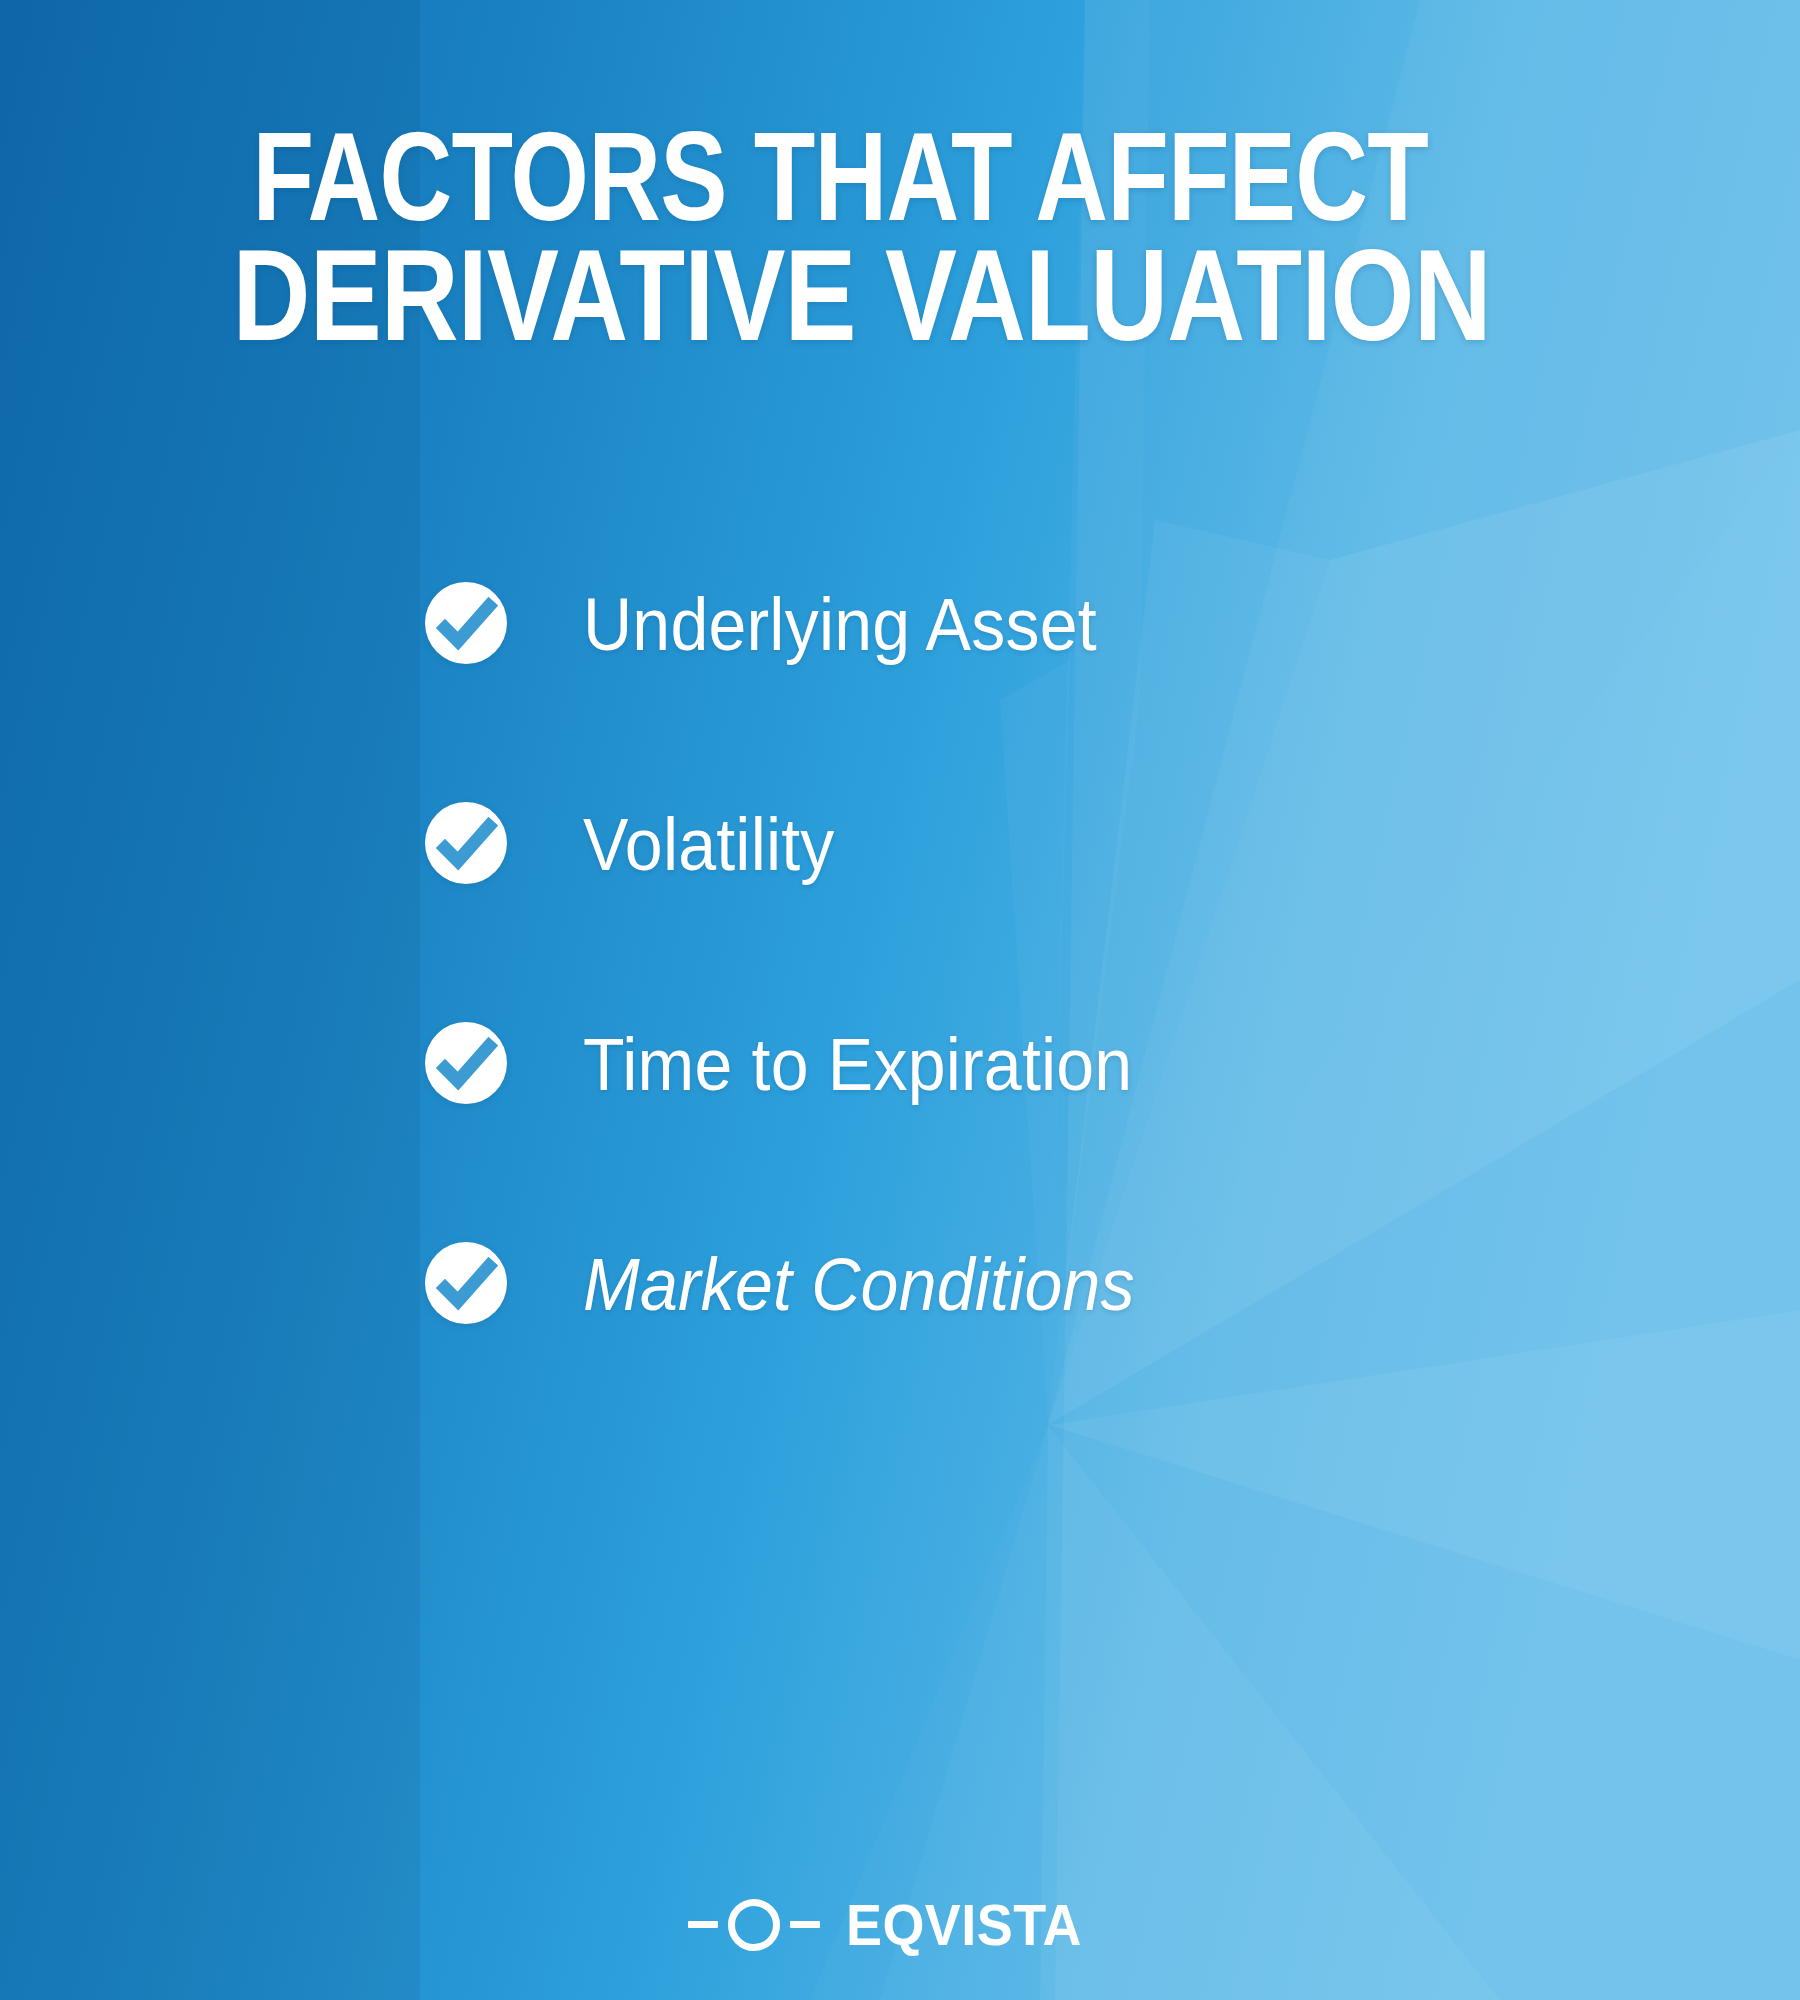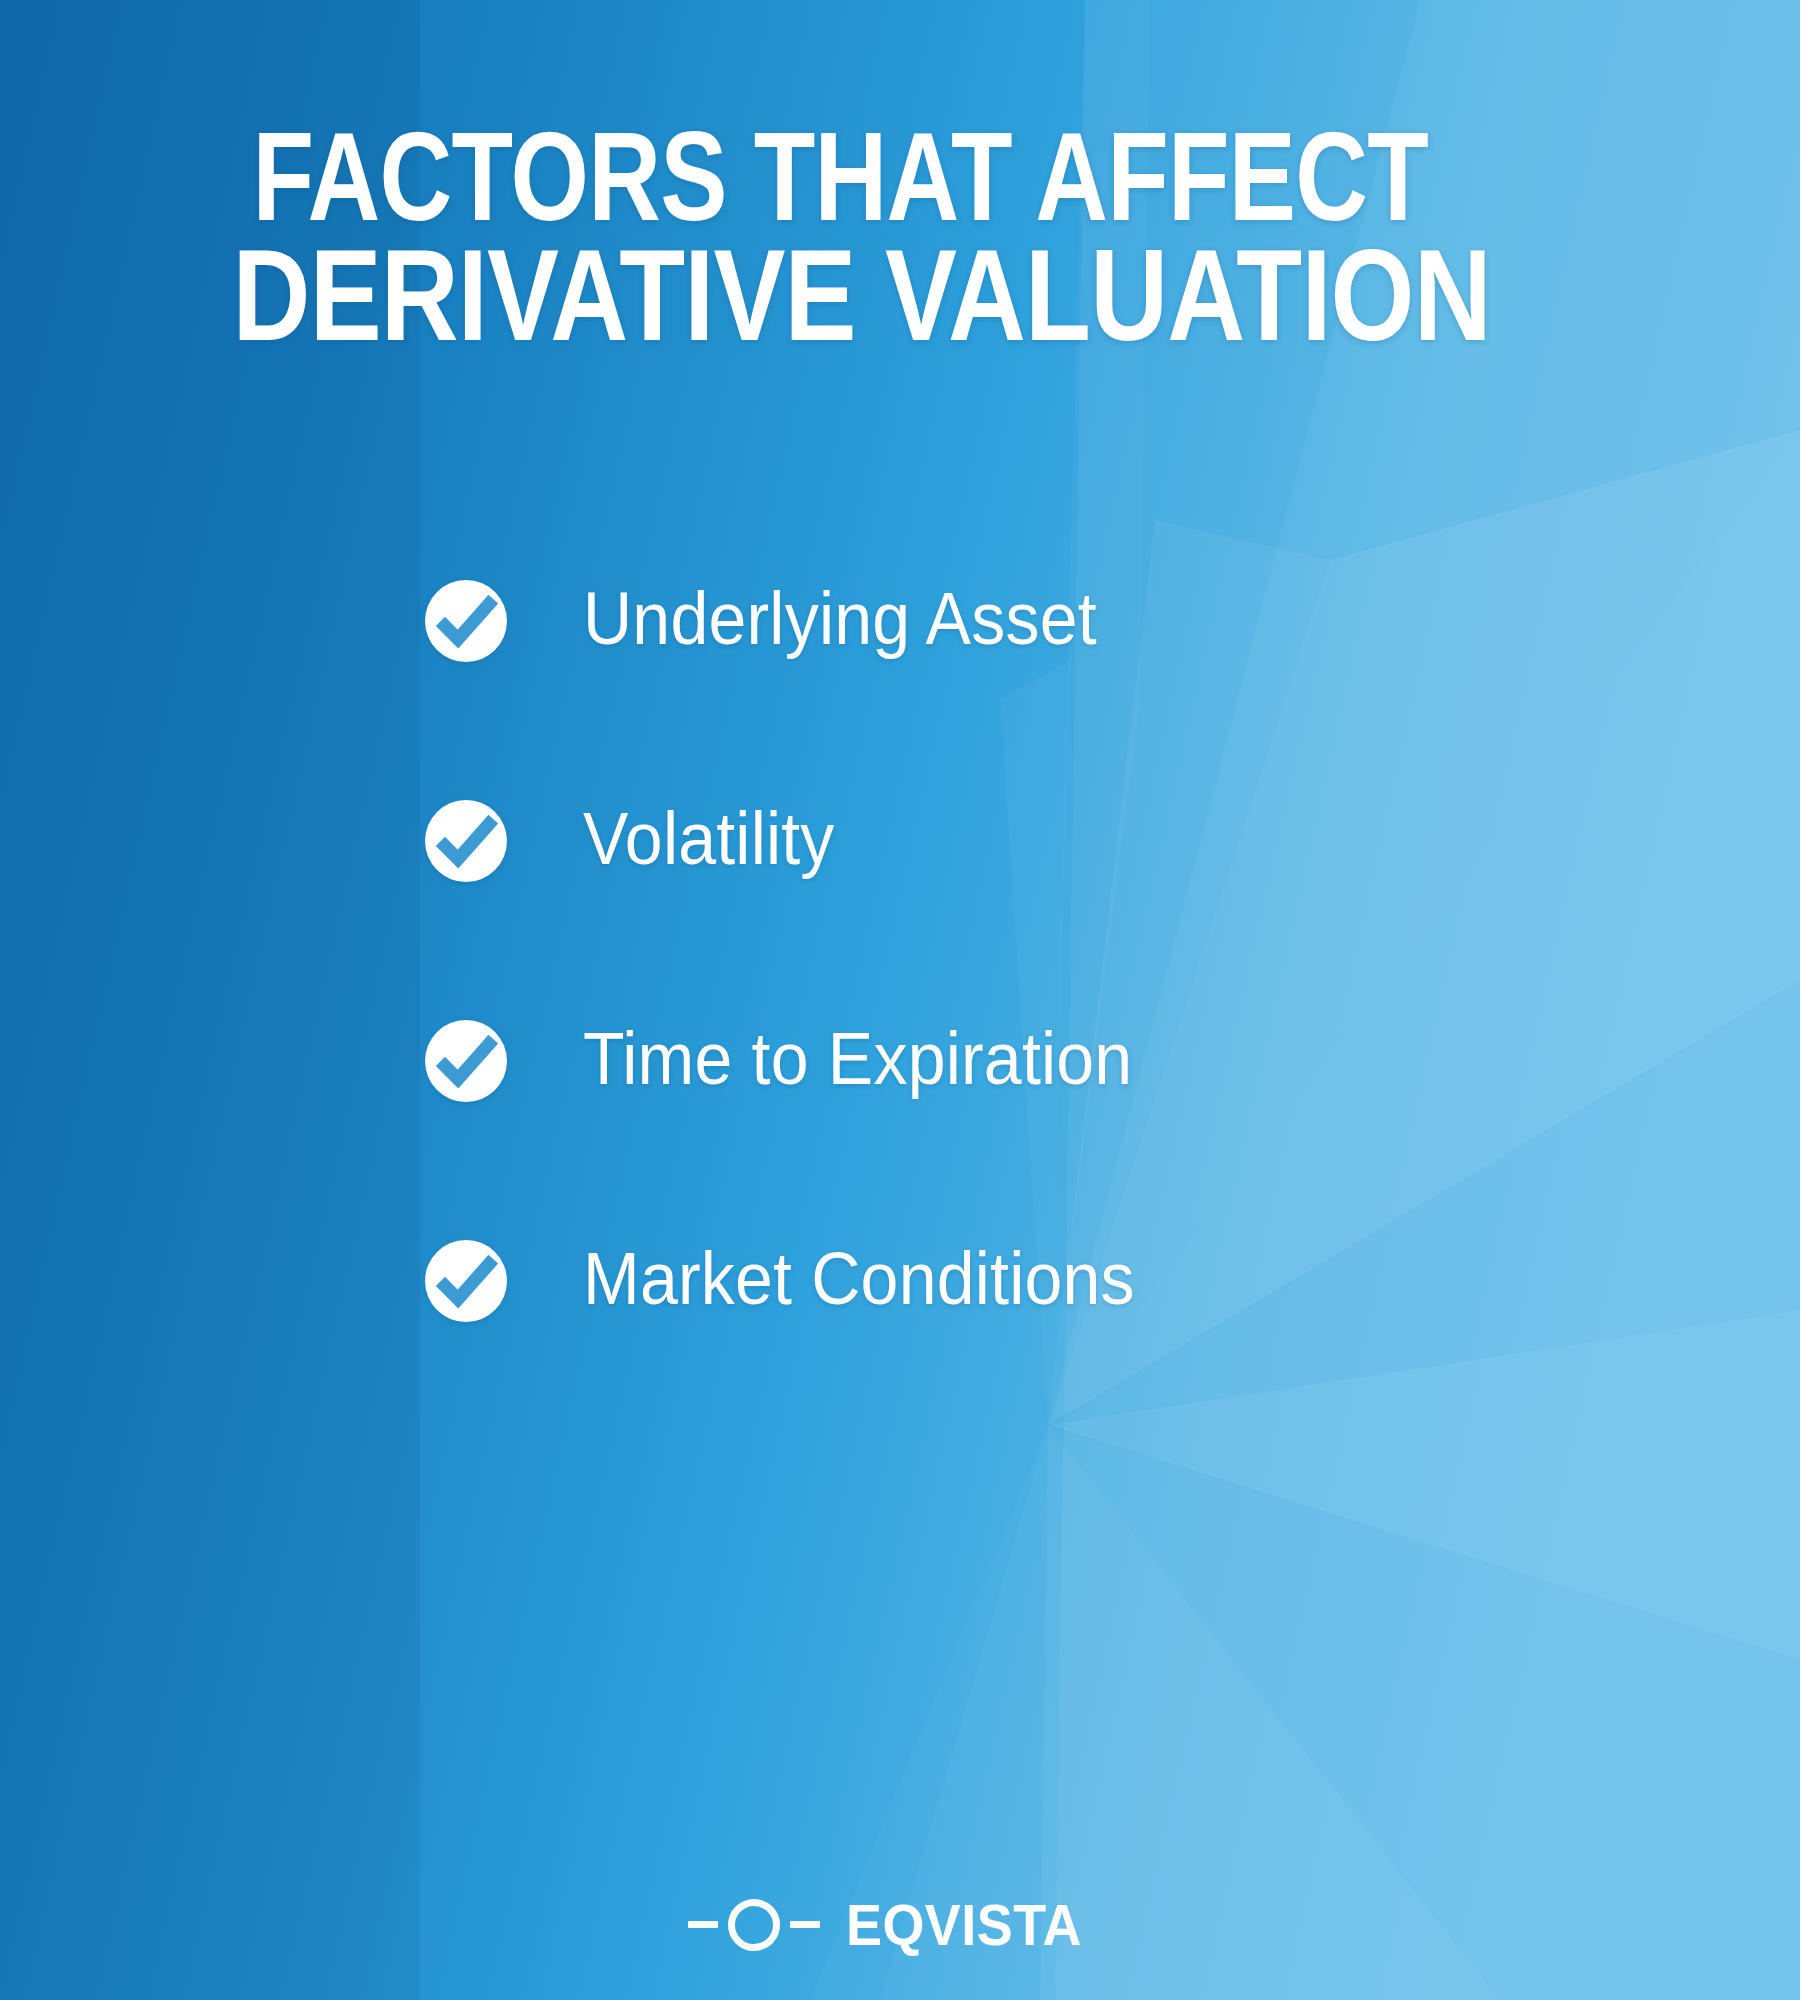--- a/index.html
+++ b/index.html
@@ -57,23 +57,23 @@
     position: absolute;
     left: 425px;
     top: 580px;
     z-index: 3;
   }
   .list-item {
     position: relative;
     height: 84px;
     margin-bottom: 136px;
     display: flex;
-    align-items: flex-start;
-  }
-  .list-item:last-child { margin-bottom: 0; }
+    align-items: flex-end;
+  }
+  .list-item:last-child { margin-bottom: 0; font-style: italic; }
 
   .check-icon {
     position: relative;
     width: 82px;
     height: 82px;
     flex: 0 0 82px;
     border-radius: 50%;
     background: #ffffff;
     box-shadow: 0 2px 6px rgba(12, 70, 115, 0.18);
   }

